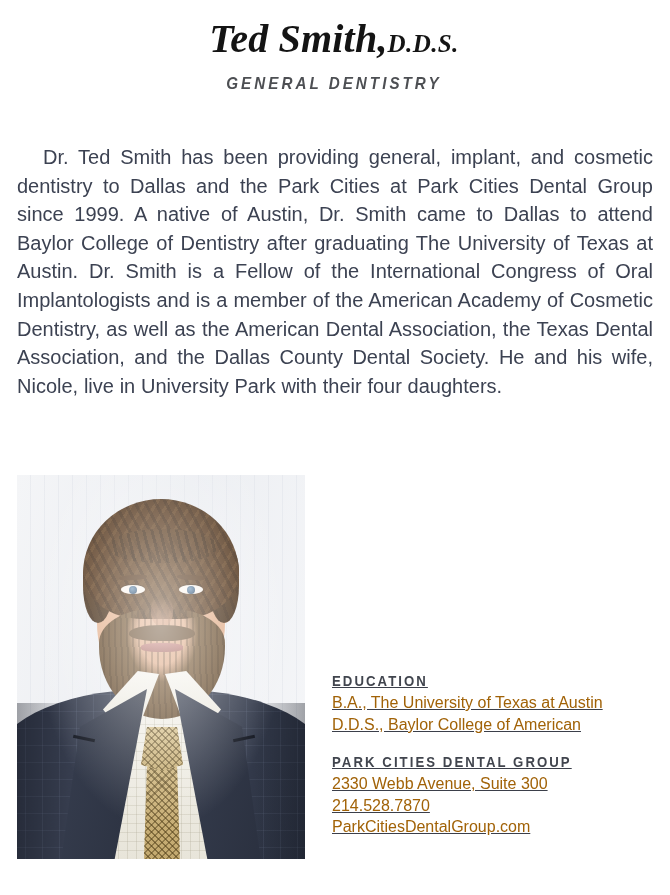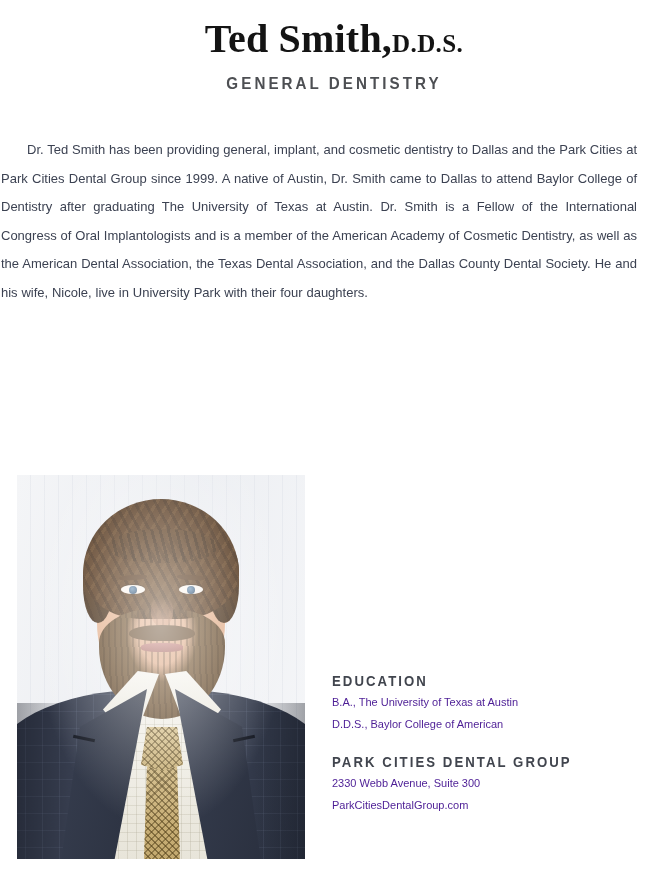--- a/index.html
+++ b/index.html
@@ -17,20 +17,21 @@
     -webkit-font-smoothing: antialiased;
   }
 
   
   #header {
     position: absolute;
     left: 0;
     top: 16px;
     width: 668px;
     text-align: center;
+    font-style: italic;
   }
   #doctor-name {
     font-family: "Liberation Serif", "DejaVu Serif", serif;
     font-size: 40px;
     font-weight: 700;
     color: #141414;
     letter-spacing: 0.2px;
     line-height: 46px;
     white-space: nowrap;
   }
@@ -46,24 +47,24 @@
     color: #4d4f53;
     letter-spacing: 3.3px;
     line-height: 20px;
     transform: scaleX(0.92);
     transform-origin: center;
   }
 
   
   #bio {
     position: absolute;
-    left: 1px;
+    left: 17px;
     top: 123px;
     width: 636px;
-    font-size: 13px;
+    font-size: 20px;
     line-height: 28.6px;
     color: #3c4252;
     text-align: justify;
     text-indent: 26px;
     word-spacing: 0.2px;
     hyphens: none;
   }
 
   
   #portrait {
@@ -349,34 +350,35 @@
     border-radius: 40%;
     z-index: 19;
   }
 
   
   #info {
     position: absolute;
     left: 332px;
     top: 671px;
     width: 310px;
+    text-decoration: underline;
   }
   .info-heading {
     font-size: 14.2px;
     font-weight: 700;
     color: #41454e;
     letter-spacing: 2.2px;
     line-height: 21px;
     transform: scaleX(0.93);
     transform-origin: left center;
     white-space: nowrap;
   }
   .info-line {
-    font-size: 11px;
-    color: #4c1d95;
+    font-size: 16px;
+    color: #a16207;
     line-height: 21.5px;
     white-space: nowrap;
   }
   .info-gap { height: 17px; }
 </style>
 </head>
 <body>
 
 <div id="header">
   <div id="doctor-name">
@@ -433,15 +435,16 @@
 <div id="info">
 
   <div class="info-heading">EDUCATION</div>
   <div class="info-line">B.A., The University of Texas at Austin</div>
   <div class="info-line">D.D.S., Baylor College of American</div>
 
   <div class="info-gap"></div>
 
   <div class="info-heading">PARK CITIES DENTAL GROUP</div>
   <div class="info-line">2330 Webb Avenue, Suite 300</div>
+  <div class="info-line">214.528.7870</div>
   <div class="info-line">ParkCitiesDentalGroup.com</div>
 
 </div>
 
 </body></html>

